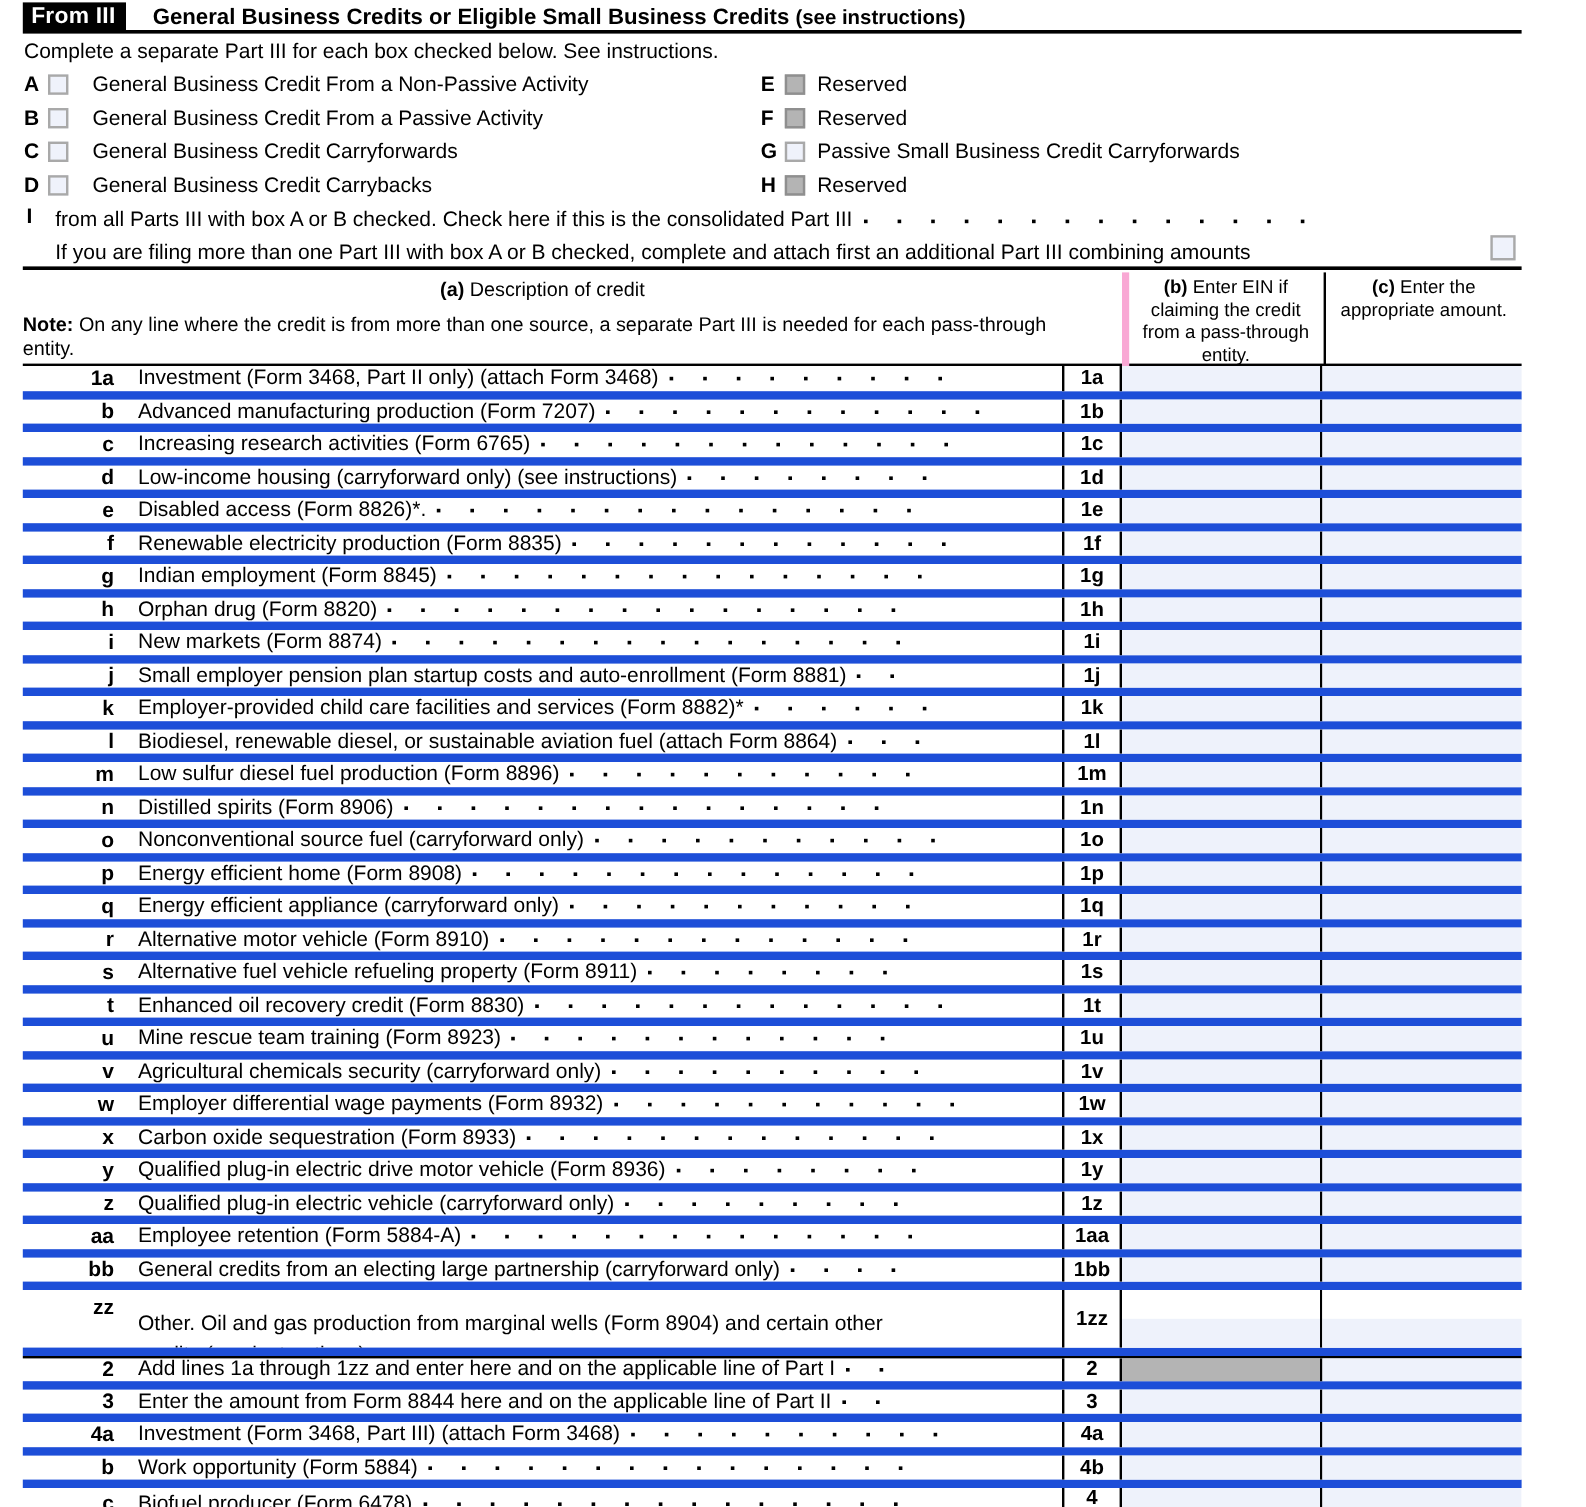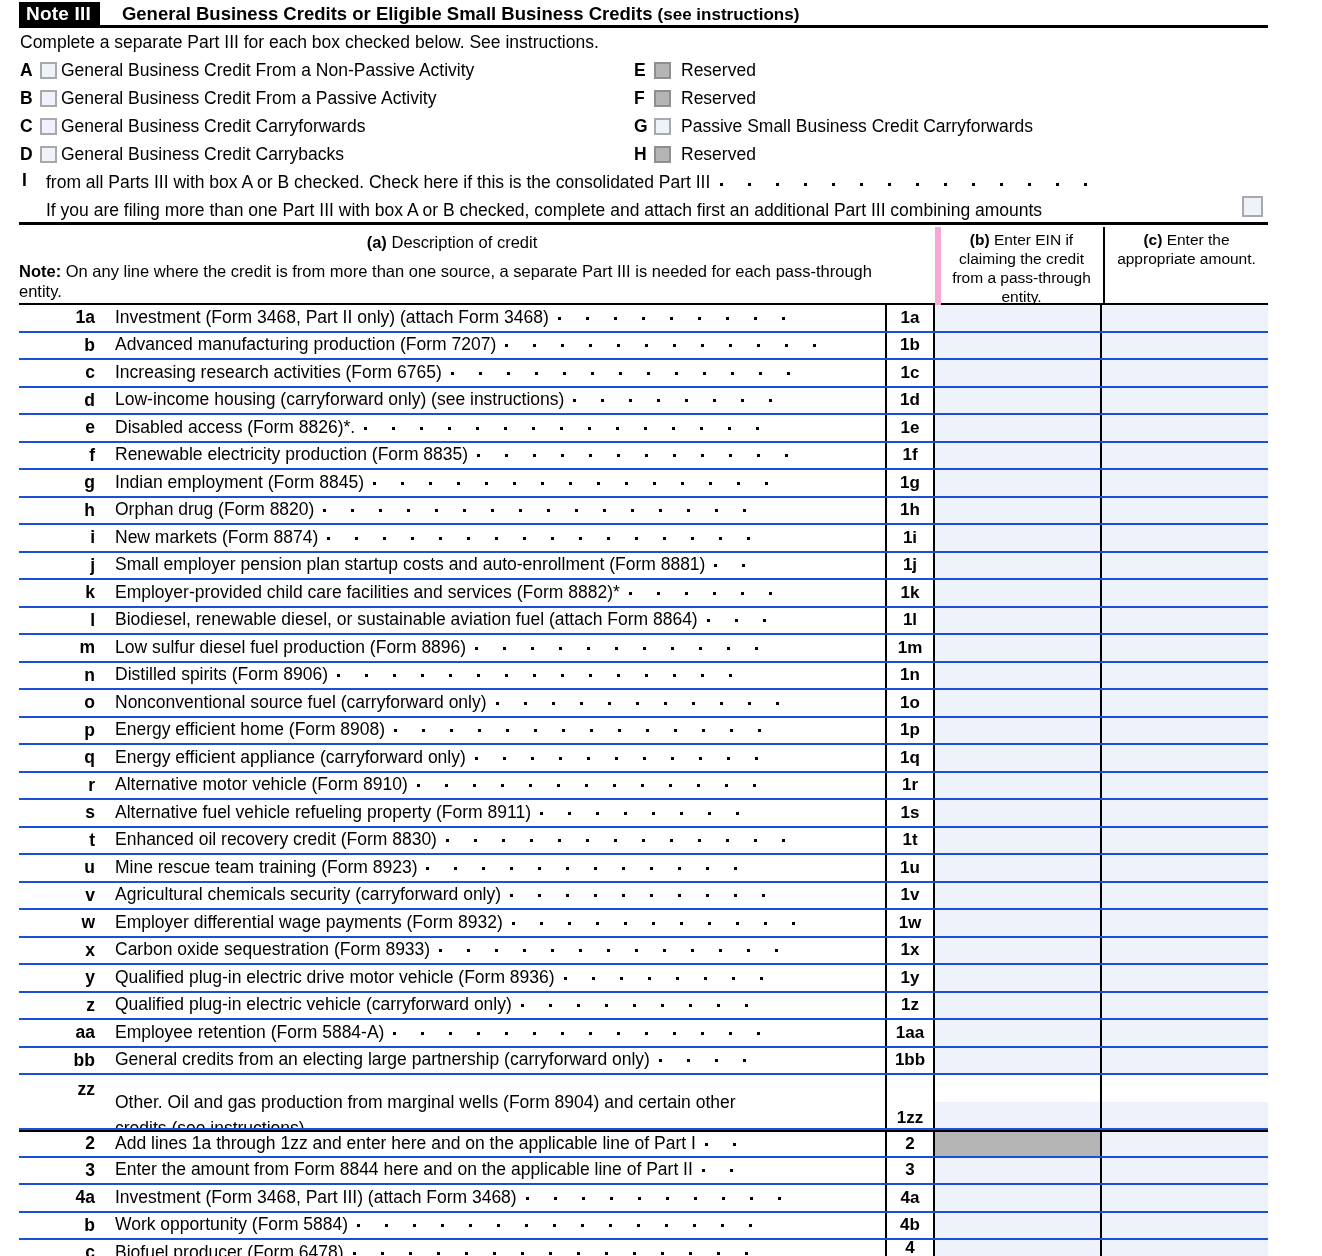--- a/index.html
+++ b/index.html
@@ -89,21 +89,21 @@
     box-sizing: border-box;
     border: 2px solid #a9a9a9;
     background: #eff2fb;
     flex: 0 0 17px;
     margin-right: 0px;
   }
   .cbox.reserved {
     background: #b4b4b4;
     border-color: #8f8f8f;
   }
-  .opt .lbl { margin-left: 4px; }
+  .opt .lbl { margin-left: 20px; }
 
   .colA { left: 20px; }
   .colB { left: 634px; }
   .colB .lbl { margin-left: 10px; }
 
   
   .line-i-letter {
     position: absolute;
     left: 22px;
     top: 169px;
@@ -203,21 +203,21 @@
   .th-b b, .th-c b { font-weight: bold; }
   .th-inner { padding: 3px 4px 0 4px; }
 
   
   .rows { position: relative; }
   .row {
     position: relative;
     height: 27.5px;
     display: flex;
     align-items: stretch;
-    border-bottom: 2px solid #1d4ed8;
+    border-bottom: 7px solid #1d4ed8;
     box-sizing: border-box;
   }
   .row.tall { height: 55px; }
   .row.thick-top { border-top: 2px solid #000; }
 
   .c-desc {
     position: relative;
     width: 866px;
     flex: 0 0 866px;
     display: flex;
@@ -275,21 +275,21 @@
     box-sizing: border-box;
     display: flex;
     align-items: center;
     justify-content: center;
     font-weight: bold;
     font-size: 17px;
     background: #ffffff;
   }
   .row.tall .c-num {
     align-items: flex-end;
-    padding-bottom: 0;
+    padding-bottom: 14px;
   }
   .c-b {
     width: 167px;
     flex: 0 0 167px;
     background: #eef2fb;
     border-right: 2px solid #000;
     box-sizing: border-box;
   }
   .c-c {
     width: 164px;
@@ -314,21 +314,21 @@
   .row.clip { height: 16px; overflow: hidden; border-bottom: none; }
   .row.clip .c-desc .txt { top: 2px; }
   .row.clip .c-desc .idx { top: 2px; position: absolute; }
 </style>
 </head>
 <body>
 
 <div class="page">
 
   <div class="part-header">
-    <span class="part-tag">Note III</span>
+    <span class="part-tag">From III</span>
     <span class="part-title"><span>General Business Credits or Eligible Small Business Credits</span> <span class="light">(see instructions)</span></span>
   </div>
 
   <div class="instruct">Complete a separate Part III for each box checked below. See instructions.</div>
 
   <div class="opt colA" style="top:60px">
     <span class="letter">A</span>
     <span class="cbox"></span>
     <span class="lbl">General Business Credit From a Non-Passive Activity</span>
   </div>

